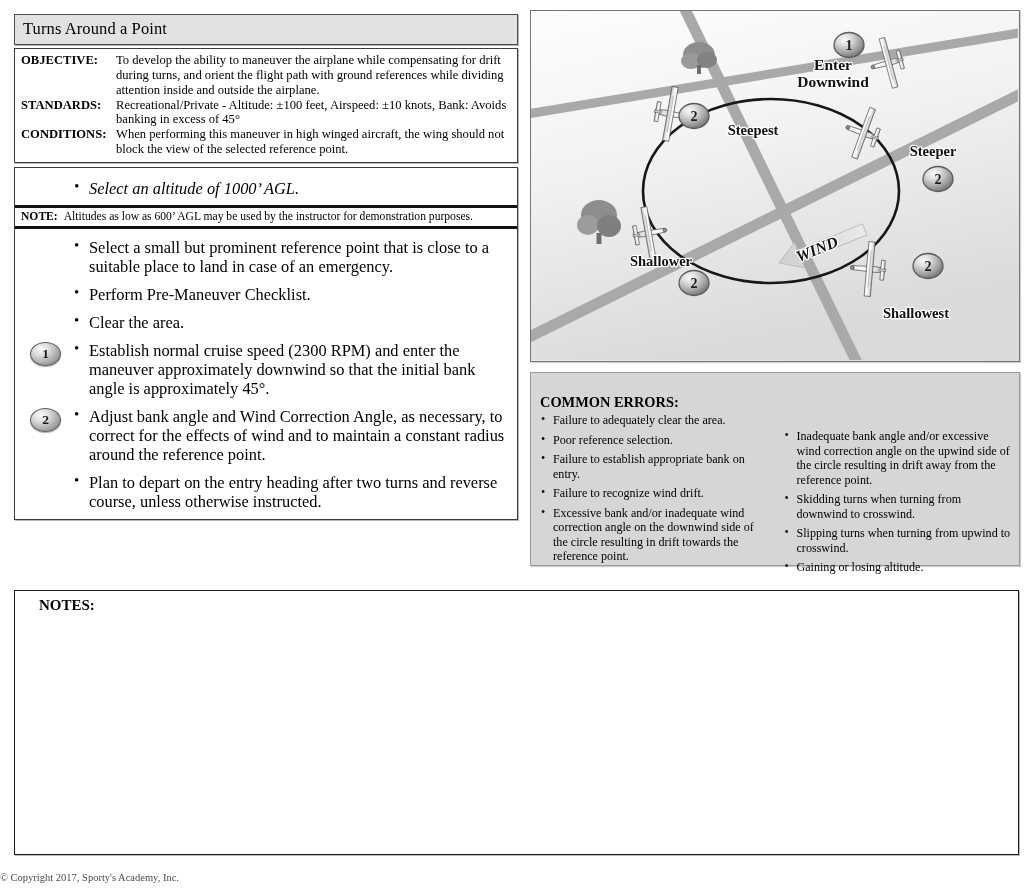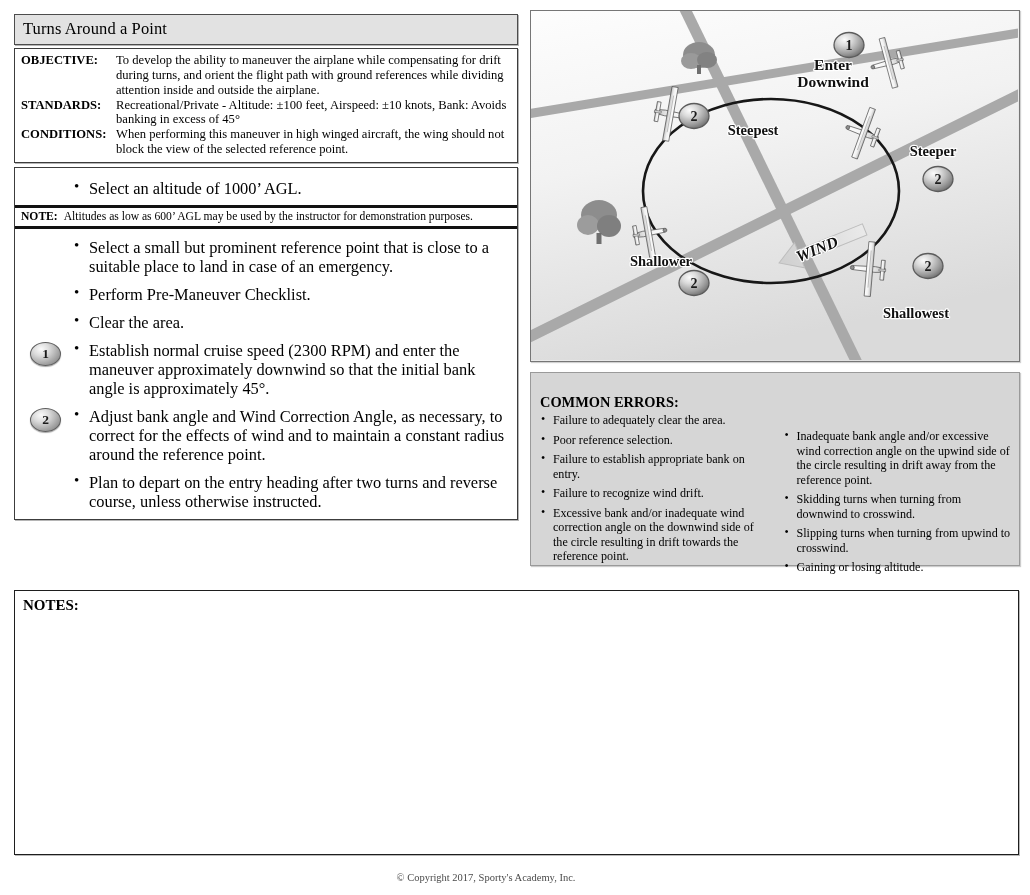--- a/index.html
+++ b/index.html
@@ -90,21 +90,21 @@
     line-height: 1.16;
     margin: 9px 0 0 0;
   }
   ul.bullets > li::before {
     content: "\2022";
     position: absolute;
     left: 53px;
     top: -1px;
     font-size: 15px;
   }
-  ul.bullets > li.first-item { margin-top: 6px; }
+  ul.bullets > li.first-item { margin-top: 6px; font-style: italic; }
 
   
   .step-badge {
     position: absolute;
     left: 9px;
     top: 1px;
     width: 31px;
     height: 24px;
     border-radius: 50%;
     background: radial-gradient(ellipse at 35% 28%, #fbfbfb 0%, #dcdcdc 30%, #9c9c9c 72%, #6e6e6e 100%);
@@ -204,35 +204,35 @@
   }
   .err-col.right-col { padding-top: 16px; }
 
   
   #notes-panel {
     left: 14px;
     top: 590px;
     width: 1005px;
     height: 265px;
     border: 1.4px solid #1e1e1e;
-    padding: 5px 8px;
+    padding: 5px 24px;
     box-shadow: 1px 1px 0 #b9b9b9;
   }
   #notes-label {
     font-weight: bold;
     font-size: 15px;
   }
 
   
   #footer {
     position: absolute;
     left: 0;
     top: 872px;
     width: 972px;
-    text-align: center;
+    text-align: left;
     font-size: 10.5px;
     color: #4a4a4a;
   }
 </style>
 </head>
 <body>
 
 <div id="left-col">
 
   <div id="title-bar">

